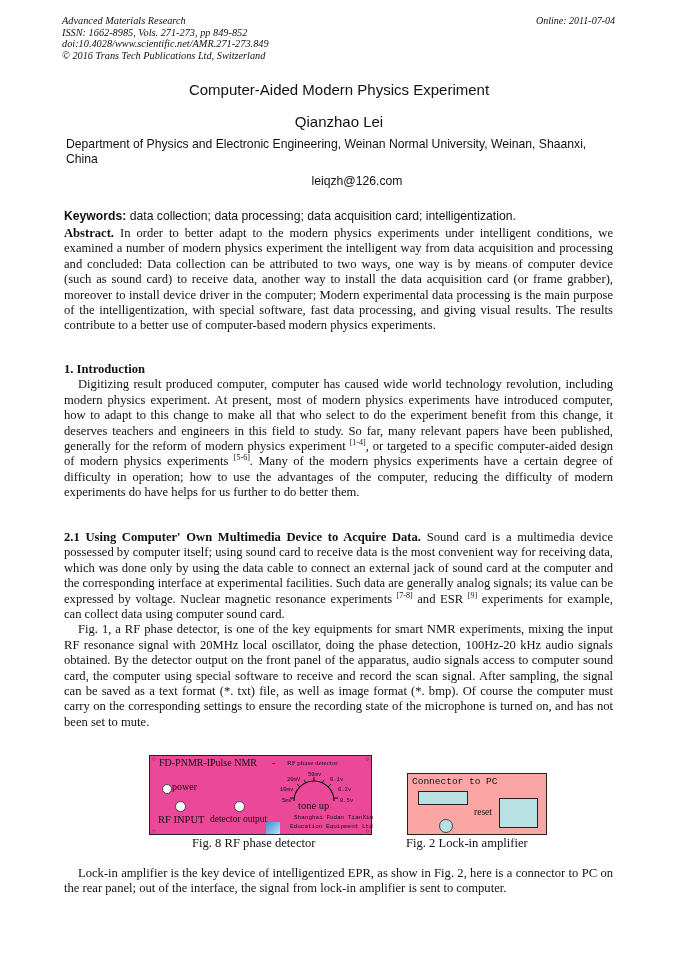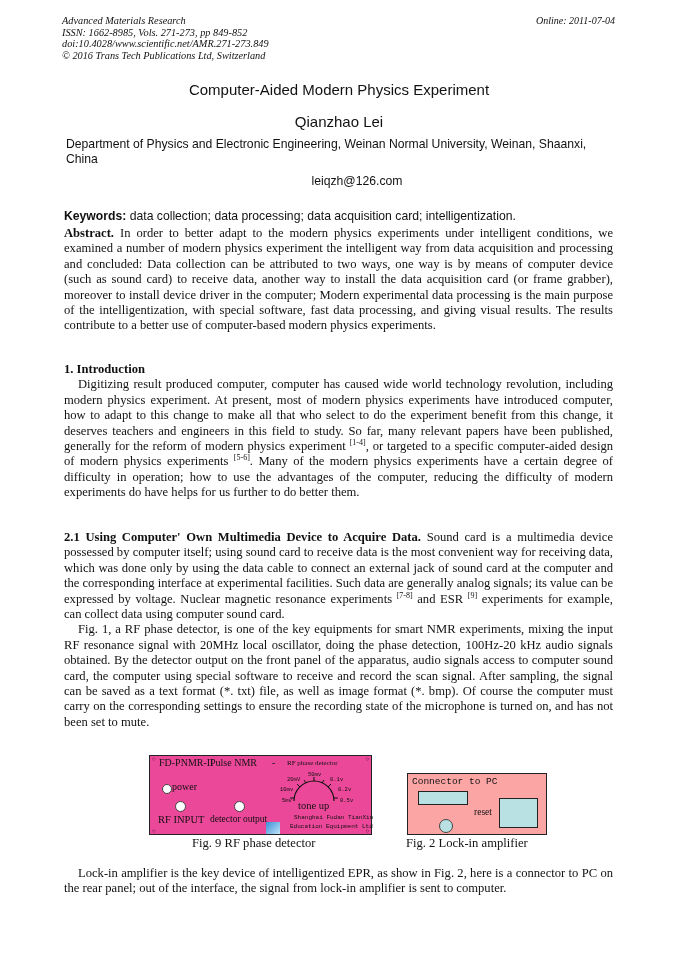--- a/index.html
+++ b/index.html
@@ -97,18 +97,18 @@
 </div>
 
 <div class="fig2">
   <span class="abs mono" style="left:4px;top:2px;font-size:9.5px;">Connector to PC</span>
   <span class="lightbox" style="left:10px;top:17px;width:48px;height:12px;"></span>
   <span class="lightbox" style="left:91px;top:24px;width:37px;height:28px;"></span>
   <span class="abs" style="left:26px;top:33px;font-size:9.5px;margin-left:40px;">reset</span>
   <span class="circ" style="left:31px;top:45px;width:12px;height:12px;background:#b9e0e3;"></span>
 </div>
 
-<div class="cap" style="left:192px;">Fig. 9  RF phase detector</div>
+<div class="cap" style="left:192px;">Fig. 8  RF phase detector</div>
 <div class="cap" style="left:406px;text-align:center;">Fig. 2  Lock-in amplifier</div>
 
 <div class="body" style="top:866px;">
   <p class="indent">Lock-in amplifier is the key device of intelligentized EPR, as show in Fig. 2, here is a connector to PC on the rear panel; out of the interface, the signal from lock-in amplifier is sent to computer.</p>
 </div>
 
 </body></html>

